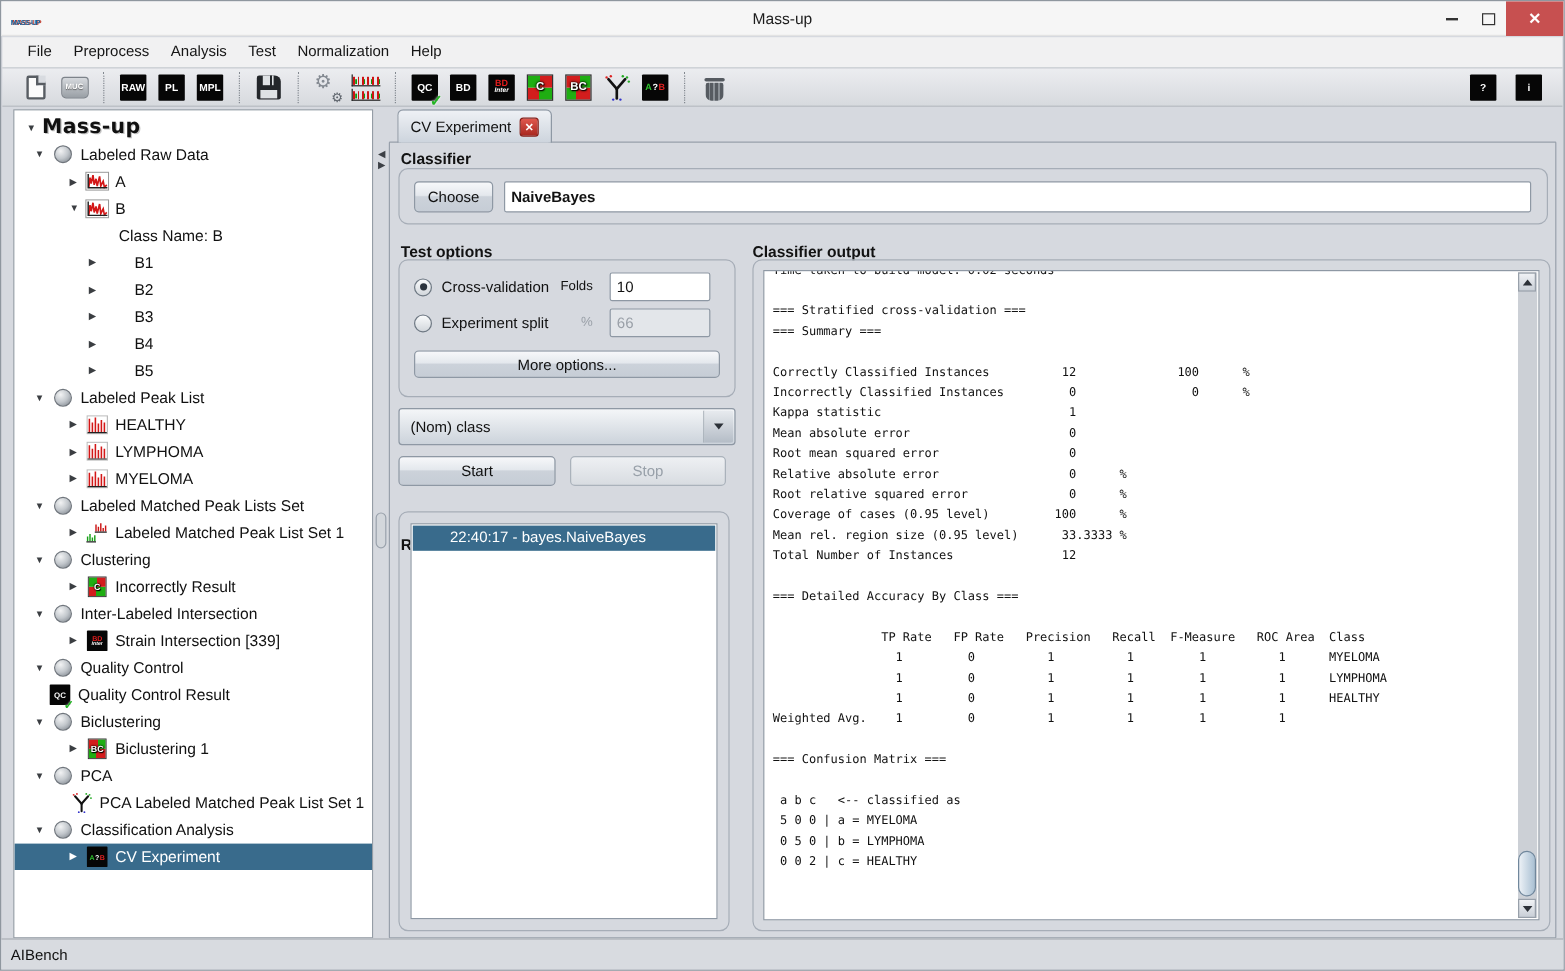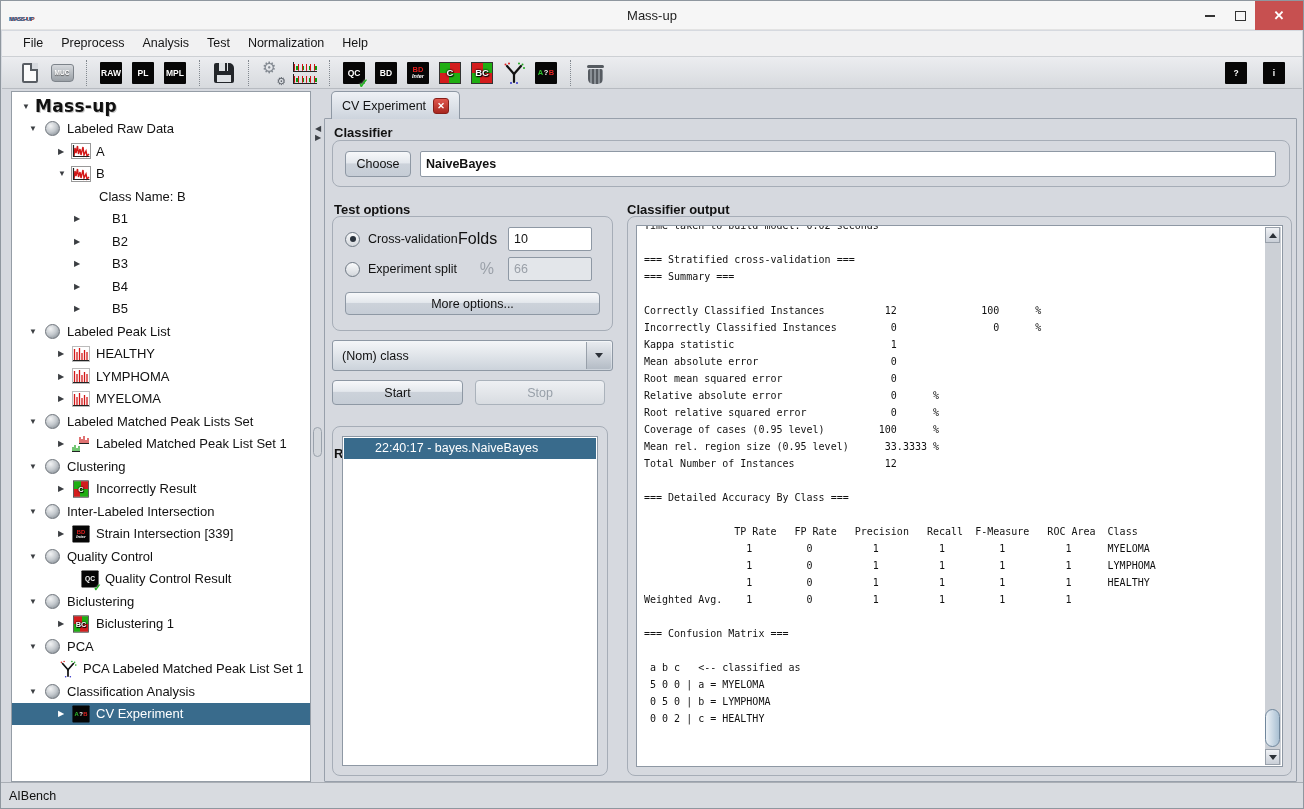--- a/index.html
+++ b/index.html
@@ -138,21 +138,21 @@
   .choose-btn { width:66px; height:26px; }
   .name-field { flex:1; height:26px; font-weight:bold; }
 
   .test-box { left:7px; top:97px; width:281px; height:115px; }
   .to-row { display:flex; align-items:center; height:24px; margin-left:12px; }
   .to-row.r1 { margin-top:10px; } .to-row.r2 { margin-top:6px; }
   .radio { width:15px; height:15px; border-radius:50%; border:1px solid #6e7883;
            background:linear-gradient(#fafbfc,#d3d7dc); position:relative; flex:none; }
   .radio.sel::after { content:""; position:absolute; inset:3.5px; border-radius:50%; background:#2b333d; }
   .to-label { margin-left:8px; font-size:12.5px; }
-  .to-sub { margin-left:auto; width:36px; text-align:right; font-size:16px; }
+  .to-sub { margin-left:auto; width:36px; text-align:right; font-size:11px; }
   .to-sub.grey { color:#9ba1a9; }
   .to-field { width:84px; height:24px; margin:0 20px 0 14px; }
   .to-more { margin:11px 12px 0 12px; height:23px; width:calc(100% - 24px); }
 
   .combo { position:absolute; left:7px; top:221px; width:281px; height:31px;
            background:linear-gradient(#f4f6f8,#ccd3db); border:1px solid #8e98a4; border-radius:3px;
            display:flex; align-items:center; padding-left:9px; font-size:12.5px; }
   .combo-arrow-zone { position:absolute; right:1px; top:1px; bottom:1px; width:25px;
                       background:linear-gradient(#e8ebef,#b4bcc6); border-left:1px solid #98a0aa;
                       border-radius:0 2px 2px 0; display:flex; align-items:center; justify-content:center; }
@@ -547,21 +547,21 @@
         </span>
         <span class="tree-label">Strain Intersection [339]</span>
       </div>
       <div class="tree-row" style="padding-left: 17px;">
         <span class="expander">▼</span>
         <span class="ticon">
           <span class="ic ti-sphere"></span>
         </span>
         <span class="tree-label">Quality Control</span>
       </div>
-      <div class="tree-row" style="padding-left: 68px; text-align: center;">
+      <div class="tree-row" style="padding-left: 28px; text-align: center;">
         <span class="ticon">
           <span class="ic ic-blacksq ic-qc">QC</span>
         </span>
         <span class="tree-label">Quality Control Result</span>
       </div>
       <div class="tree-row" style="padding-left: 17px;">
         <span class="expander">▼</span>
         <span class="ticon">
           <span class="ic ti-sphere"></span>
         </span>

